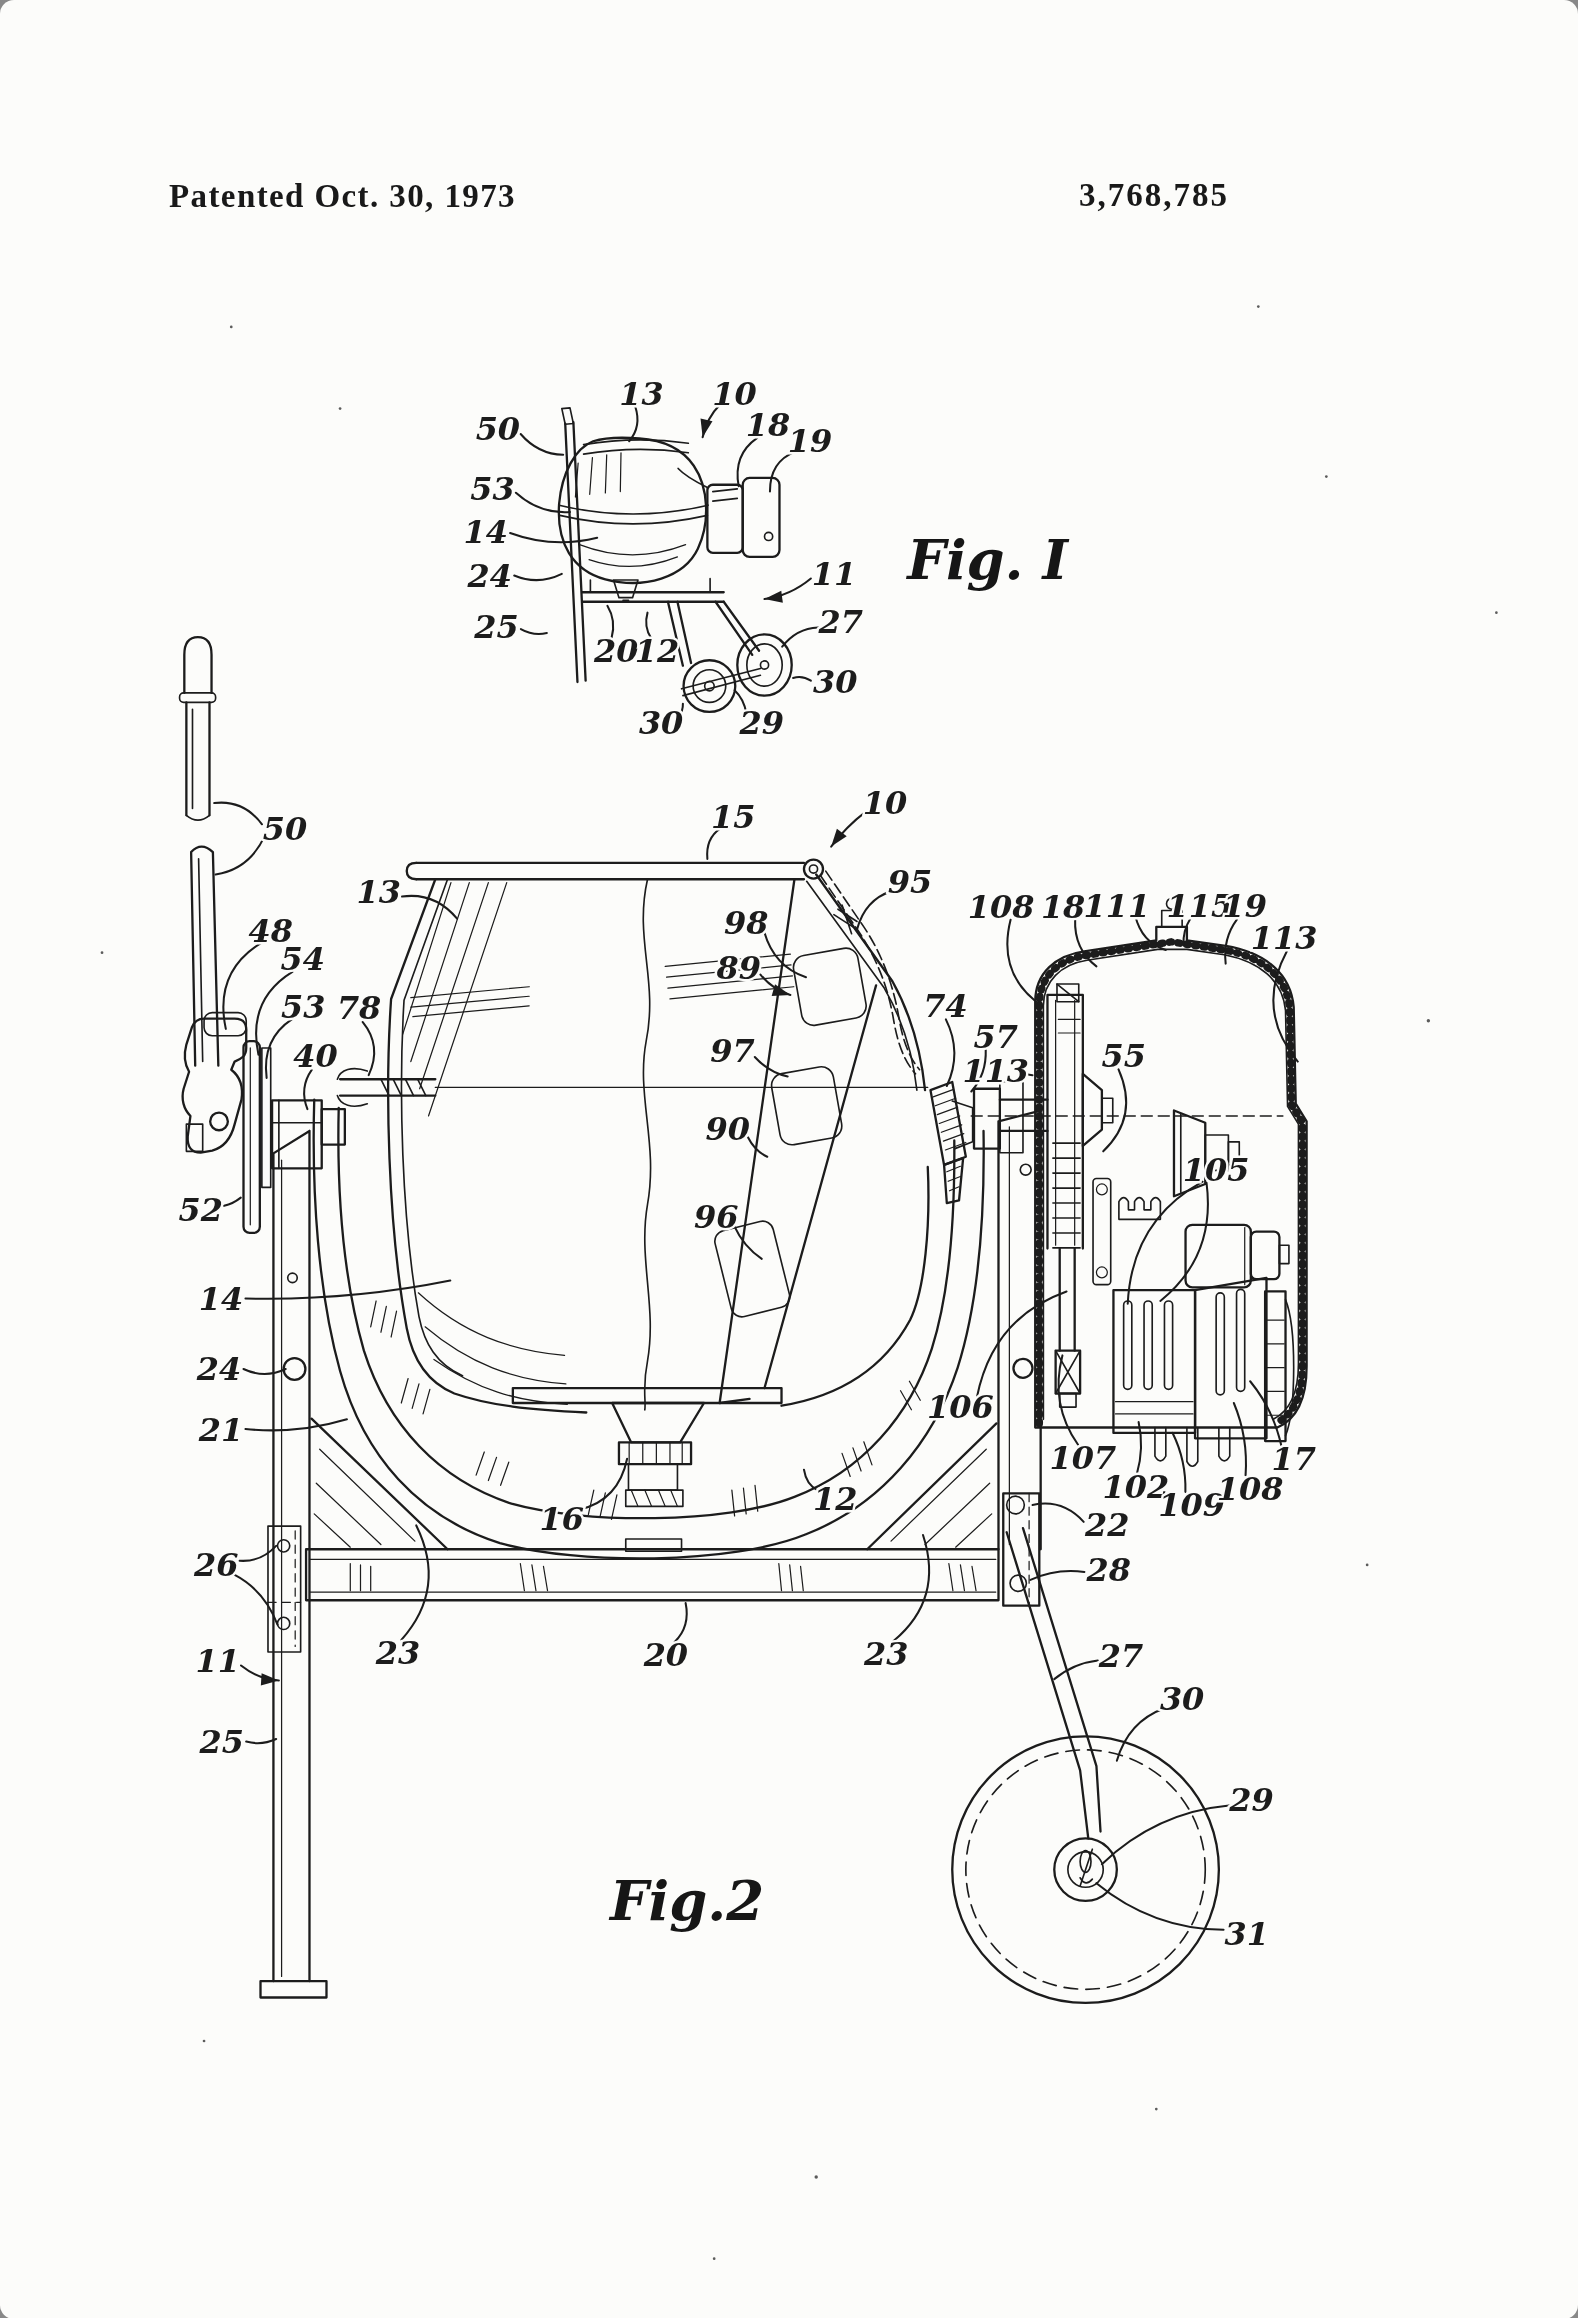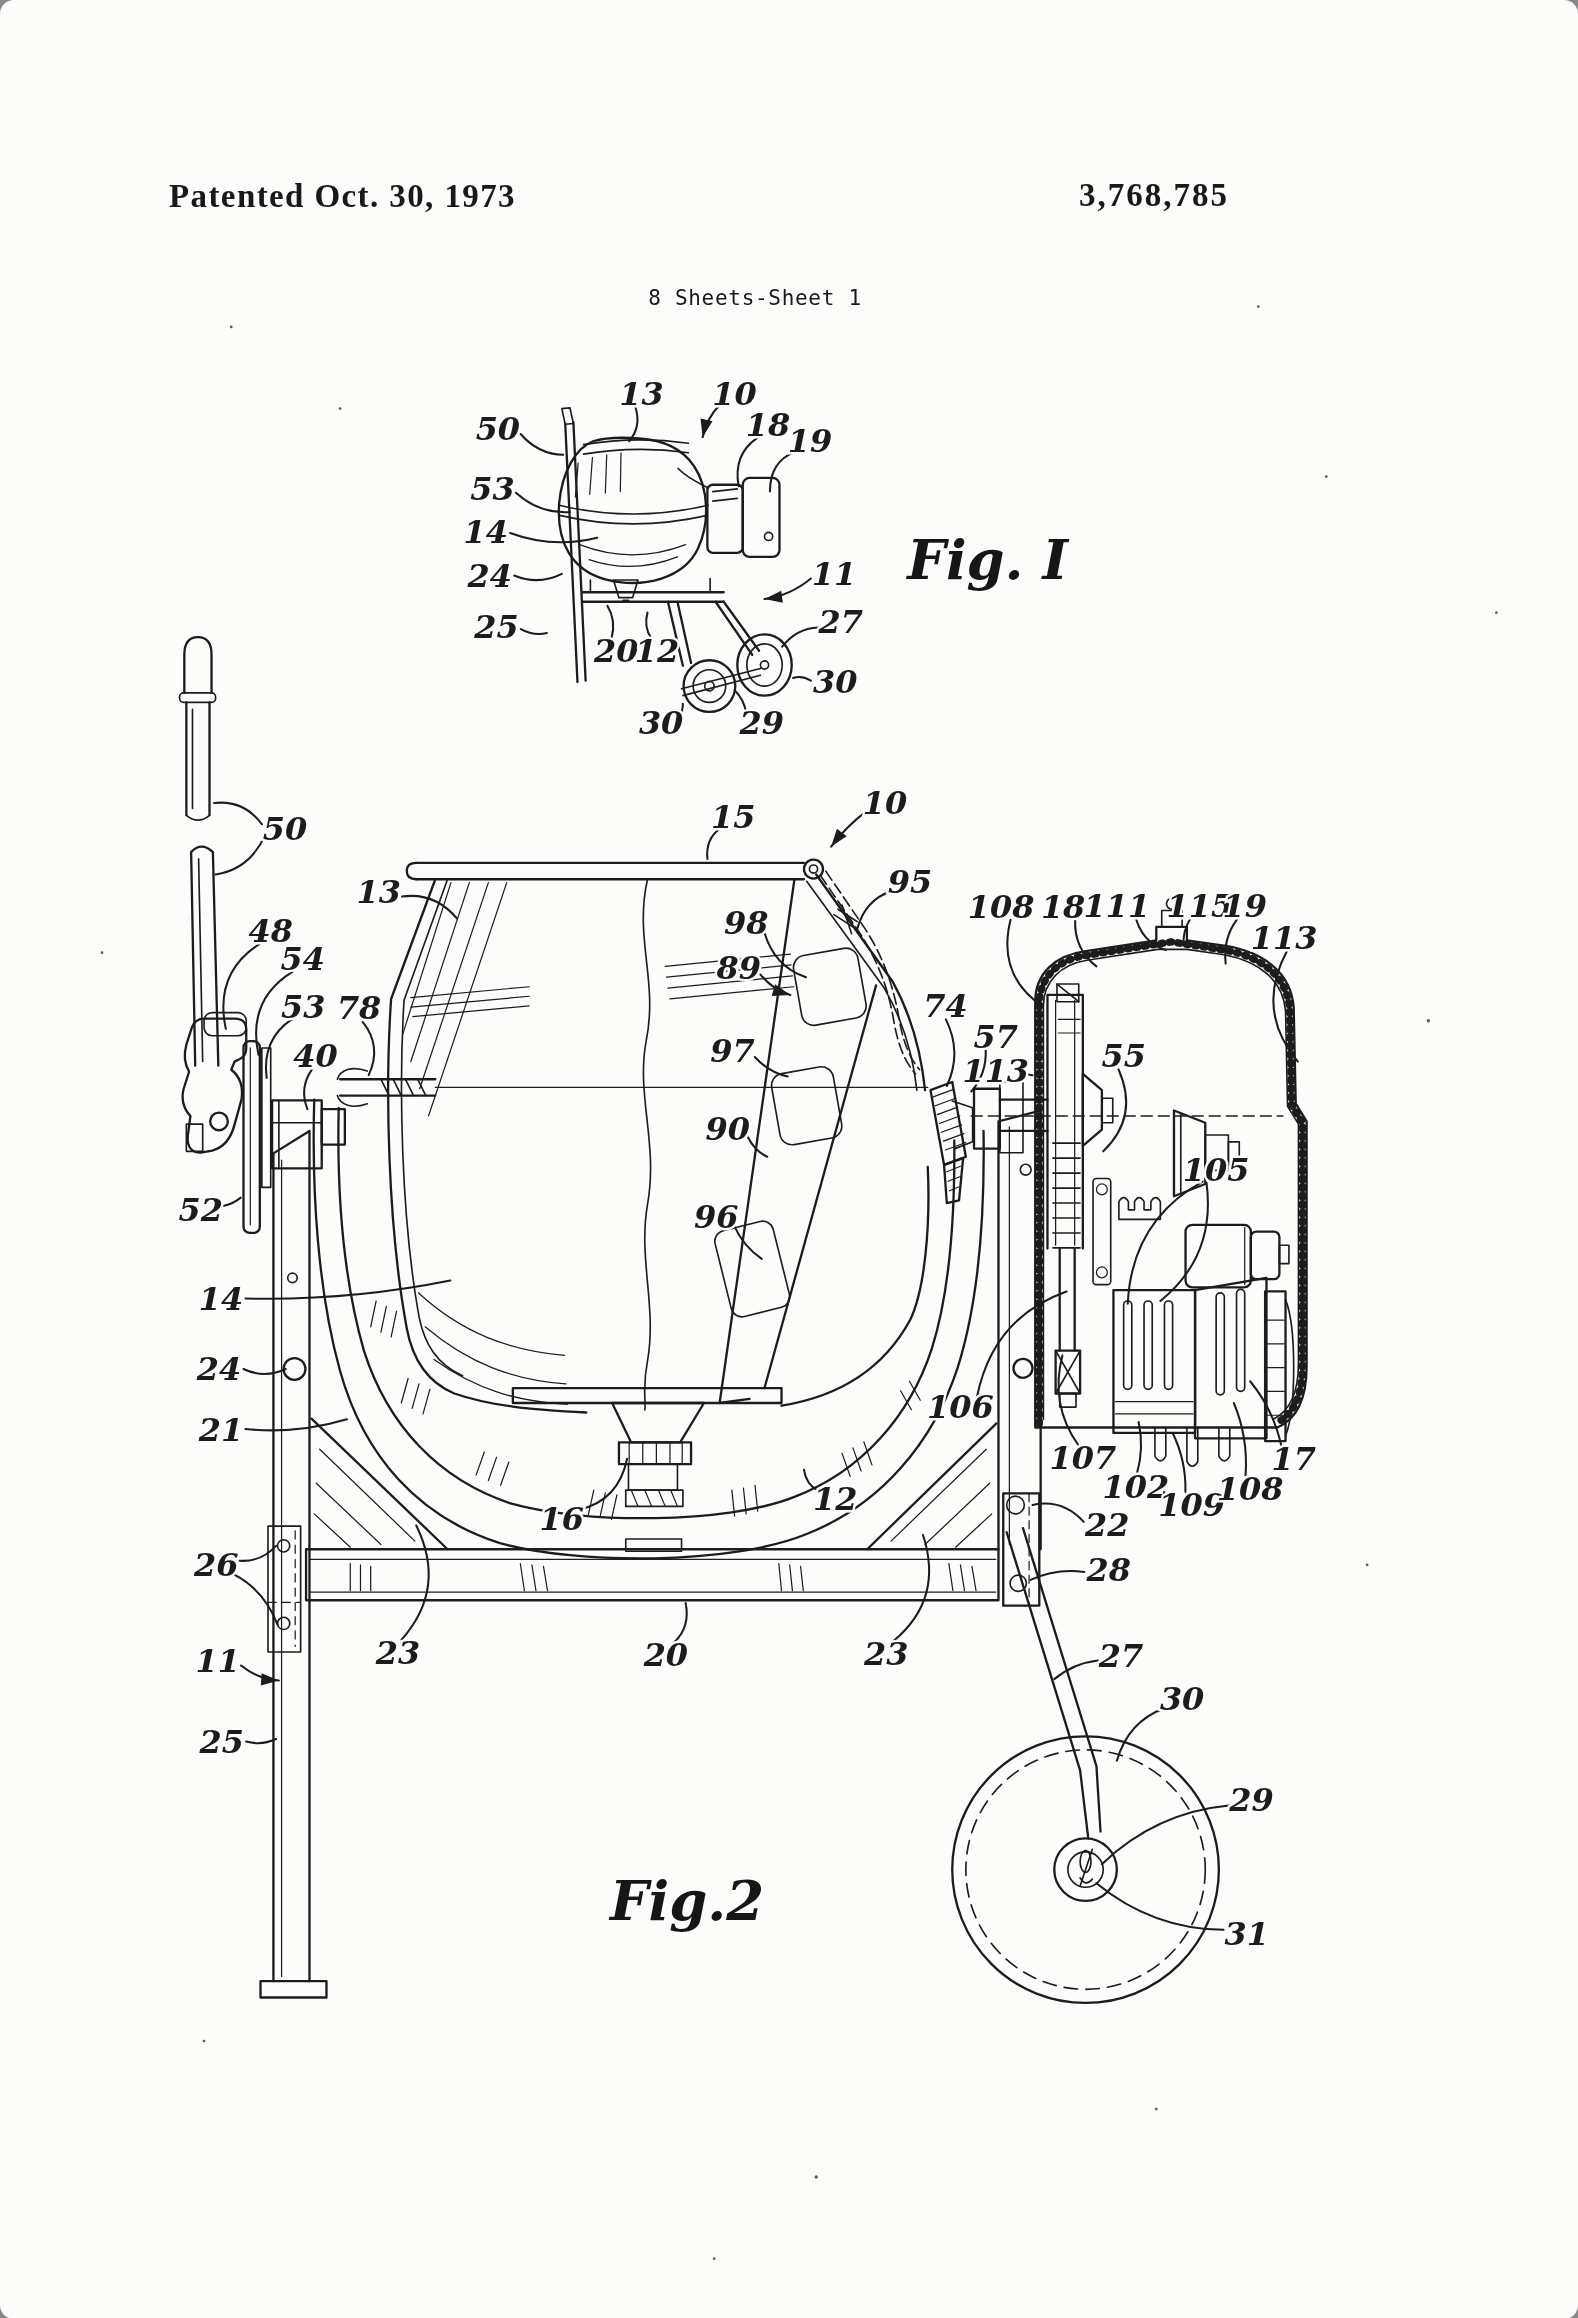--- a/index.html
+++ b/index.html
@@ -20,21 +20,20 @@
            fill:#161616;text-anchor:middle;}
   .arrowhead{fill:#1c1c1c;stroke:none;}
 </style>
 </head>
 <body>
 
 <div class="page">
 
   <div class="hdr hdr-left">Patented Oct. 30, 1973</div>
   <div class="hdr hdr-num">3,768,785</div>
-  <div class="hdr hdr-sheet">8 Sheets-Sheet 1</div>
 
   <svg class="art" width="1578" height="2319" viewBox="0 0 2320 3408">
 
     <g id="fig1-art">
 
       <path class="ink w3" d="M831,622 L849,1002"></path>
       <path class="ink w3" d="M843,620 L861,1000"></path>
       <path class="ink w2" d="M826,600 L838,599 L843,622 L831,623 Z"></path>
 
       <path class="ink w3" d="M872,648 C846,658 826,694 822,740 C818,798 842,838 890,851 C948,866 1006,848 1026,806 C1044,768 1042,716 1020,684 C1002,658 972,646 940,644 C915,642 892,642 872,648 Z"></path>

